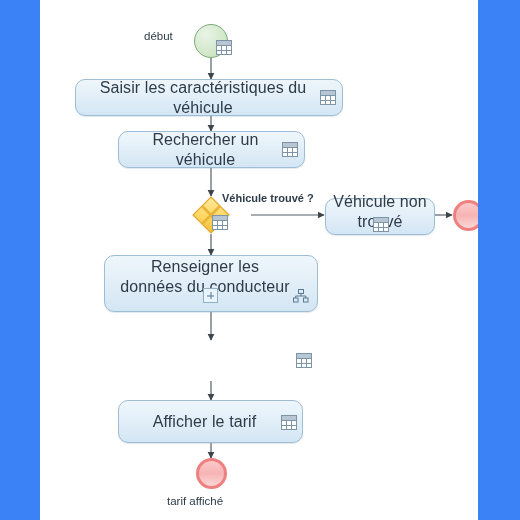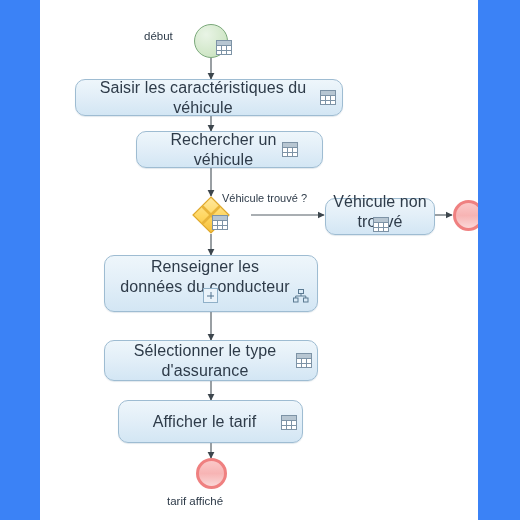--- a/index.html
+++ b/index.html
@@ -215,21 +215,21 @@
 
     <div class="node task" style="left:35px; top:79px; width:268px; height:37px;">
       <span class="task-label">Saisir les caractéristiques du véhicule</span>
     </div>
     <div class="grid-icon" style="left:280px; top:90px;">
       <span class="vline v1"></span>
         <span class="vline v2"></span>
         <span class="hline"></span>
     </div>
 
-    <div class="node task" style="left:96px; top:131px; width:187px; height:37px;">
+    <div class="node task" style="left:78px; top:131px; width:187px; height:37px;">
       <span class="task-label">Rechercher un véhicule</span>
     </div>
     <div class="grid-icon" style="left:242px; top:142px;">
       <span class="vline v1"></span>
         <span class="vline v2"></span>
         <span class="hline"></span>
     </div>
 
     <div class="node gateway" style="left:152px; top:196px;">
       <svg class="gw-shape" viewBox="0 0 38 38">
@@ -245,21 +245,21 @@
           <line x1="11" y1="11" x2="27" y2="27"></line>
           <line x1="27" y1="11" x2="11" y2="27"></line>
         </g>
       </svg>
     </div>
     <div class="grid-icon" style="left:172px; top:215px;">
       <span class="vline v1"></span>
         <span class="vline v2"></span>
         <span class="hline"></span>
     </div>
-    <div class="flow-label" style="left:182px; top:192px;">Véhicule trouvé ?</div>
+    <div class="flow-label" style="left:182px; top:192px;font-weight:bold;">Véhicule trouvé ?</div>
 
     <div class="node task" style="left:285px; top:198px; width:110px; height:37px;">
       <span class="task-label" style="padding:0 6px 10px 6px;">Véhicule non trouvé</span>
     </div>
     <div class="grid-icon" style="left:333px; top:217px;">
       <span class="vline v1"></span>
         <span class="vline v2"></span>
         <span class="hline"></span>
     </div>
 
@@ -271,23 +271,20 @@
     <div class="plus-marker" style="left:163px; top:288px;"></div>
     <svg class="hier-icon" viewBox="0 0 16 14" style="left:253px; top:289px;">
       <g stroke="#5b7a92" stroke-width="1" fill="none">
         <rect x="5.5" y="0.5" width="5" height="4"></rect>
         <rect x="0.5" y="9" width="4.5" height="4"></rect>
         <rect x="10.5" y="9" width="4.5" height="4"></rect>
         <path d="M 8 4.5 L 8 7 M 2.7 7 L 12.8 7 M 2.7 7 L 2.7 9 M 12.8 7 L 12.8 9"></path>
       </g>
     </svg>
 
-    <div class="node task" style="left:64px; top:340px; width:214px; height:41px;">
-      <span class="task-label">Sélectionner le type d'assurance</span>
-    </div>
     <div class="grid-icon" style="left:256px; top:353px;">
       <span class="vline v1"></span>
         <span class="vline v2"></span>
         <span class="hline"></span>
     </div>
 
     <div class="node task" style="left:78px; top:400px; width:185px; height:43px;">
       <span class="task-label">Afficher le tarif</span>
     </div>
     <div class="grid-icon" style="left:241px; top:415px;">

